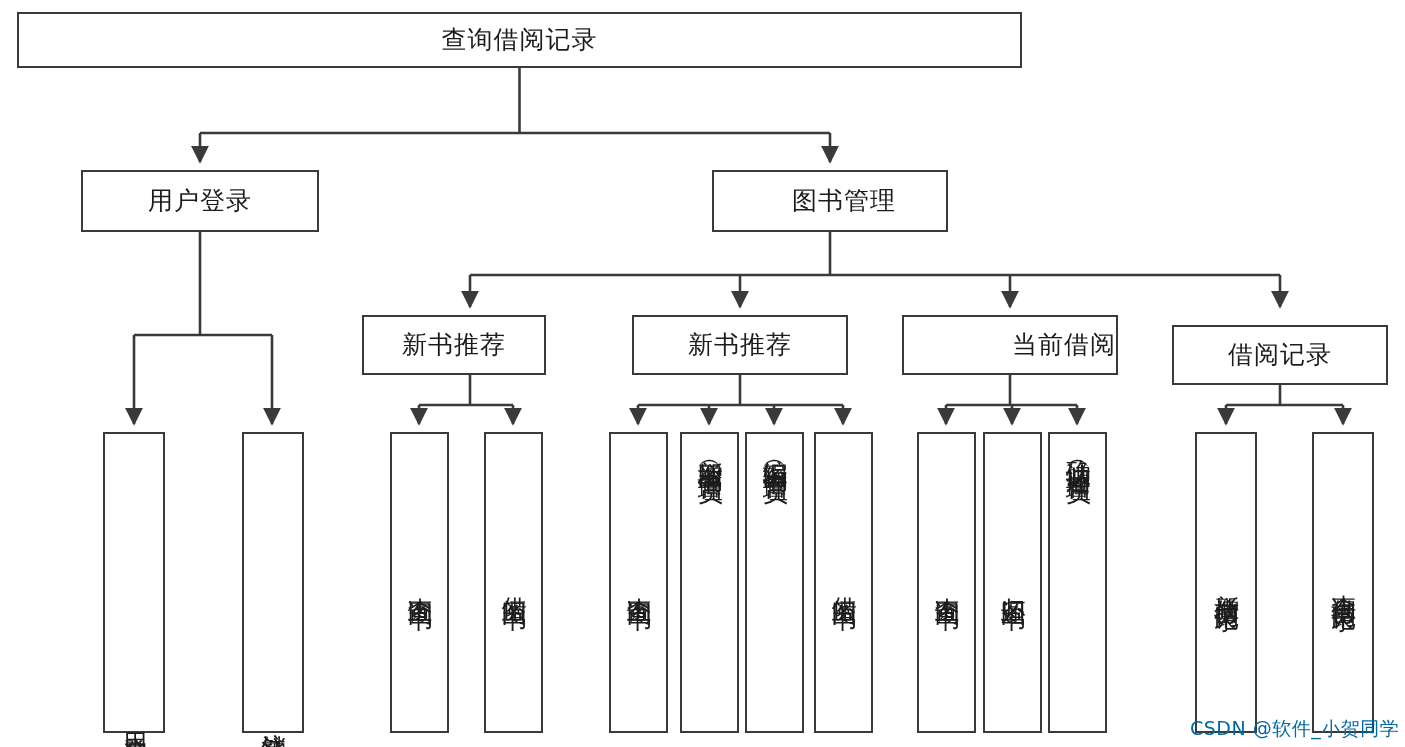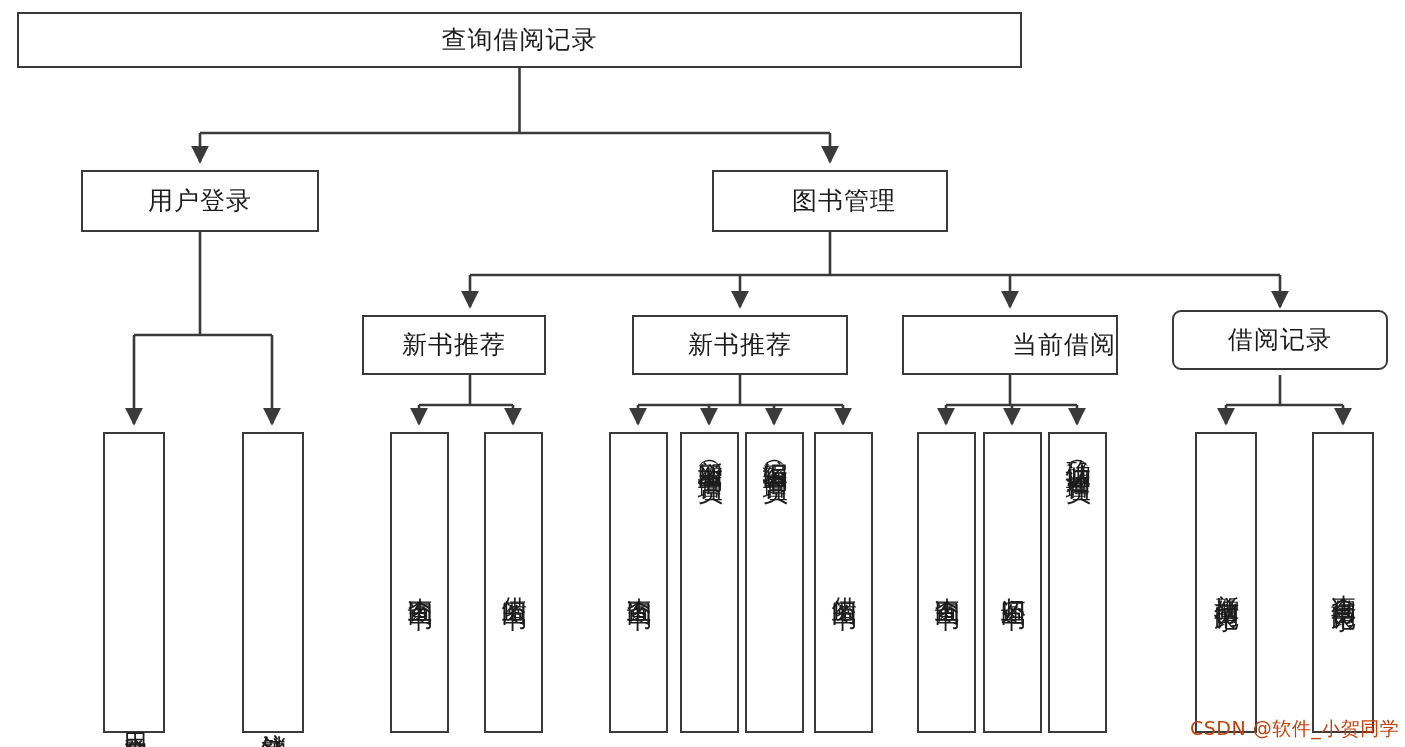--- a/index.html
+++ b/index.html
@@ -54,21 +54,21 @@
     text-orientation: upright;
     font-size: 25px;
     line-height: 1.22;
     letter-spacing: 3px;
     white-space: nowrap;
     text-align: center;
   }
   .watermark {
     position: absolute;
     font-size: 19px;
-    color: #c2410c;
+    color: #0369a1;
     white-space: nowrap;
     letter-spacing: 0.5px;
   }
 </style>
 </head>
 <body>
 
 <div id="canvas">
 
   <svg id="edges" viewBox="0 0 1405 747">
@@ -134,21 +134,21 @@
 
   <div class="node horiz" id="node-l3-0" style="left: 362px; top: 315px; width: 184px; height: 60px;">
     <span>新书推荐</span>
   </div>
   <div class="node horiz" id="node-l3-1" style="left: 632px; top: 315px; width: 216px; height: 60px;">
     <span>新书推荐</span>
   </div>
   <div class="node horiz" id="node-l3-2" style="left: 902px; top: 315px; width: 216px; height: 60px; justify-content: flex-end;">
     <span>当前借阅</span>
   </div>
-  <div class="node horiz" id="node-l3-3" style="left: 1172px; top: 310px; width: 216px; height: 60px; border-radius: 9px;">
+  <div class="node horiz" id="node-l3-3" style="left: 1172px; top: 325px; width: 216px; height: 60px;">
     <span>借阅记录</span>
   </div>
 
   <div class="node vert" id="node-leaf-0" style="left: 103px; top: 432px; width: 62px; height: 301px; align-items: flex-end;">
     <span class="vtext">用户登录</span>
   </div>
   <div class="node vert" id="node-leaf-1" style="left: 242px; top: 432px; width: 62px; height: 301px; align-items: flex-end;">
     <span class="vtext">注销登录</span>
   </div>
   <div class="node vert" id="node-leaf-2" style="left: 390px; top: 432px; width: 59px; height: 301px; align-items: center;">

